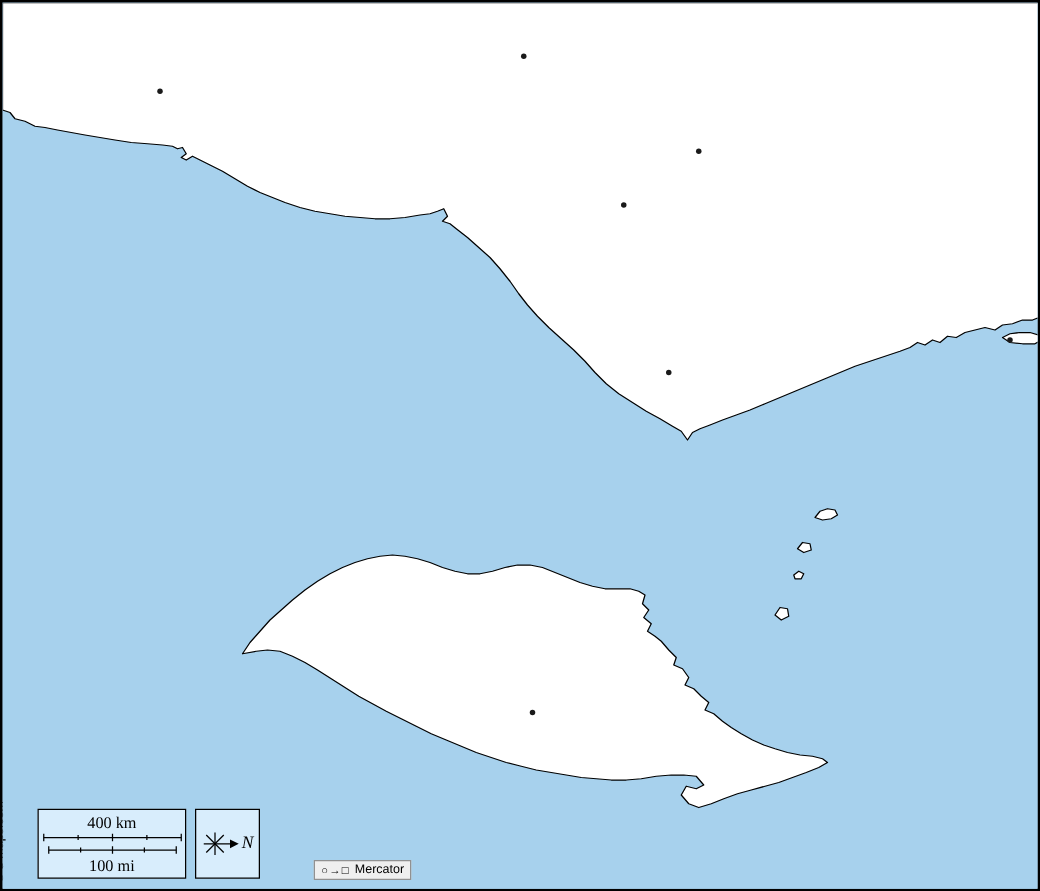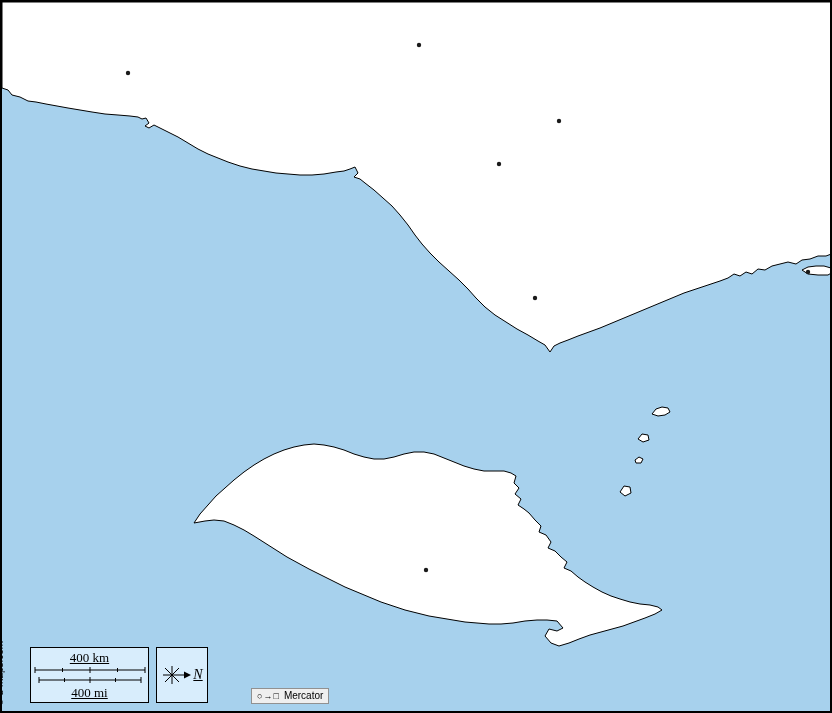--- a/index.html
+++ b/index.html
@@ -8,21 +8,21 @@
     position:relative; width:832px; height:713px;
     border:2px solid var(--outline); background:var(--sea); overflow:hidden;
   }
   svg.geo { position:absolute; left:0; top:0; display:block; }
   .sea { fill:var(--sea); }
   .land { fill:var(--land); stroke:var(--outline); stroke-width:1; stroke-linejoin:round; }
   .city-dot { fill:var(--dot); }
 
   .panel {
     position:absolute; background:var(--panel); border:1px solid var(--outline);
-    display:flex; flex-direction:column; align-items:center; justify-content:space-between;text-decoration:underline;
+    display:flex; flex-direction:column; align-items:center; justify-content:space-between;
   }
   #scale-box { left:28px; top:645px; width:119px; height:56px; padding:3px 4px; }
   .scale-label { font-family:"Liberation Serif", serif; font-size:13px; line-height:13px; color:#000; }
   .bar line { stroke:var(--outline); stroke-width:1; }
 
   #compass-box { left:154px; top:645px; width:52px; height:56px;
     flex-direction:row; justify-content:center; align-items:center; gap:1px; }
   #compass-box svg line { stroke:var(--outline); stroke-width:1; }
   #compass-box svg polygon { fill:var(--outline); }
   .north-label { font-family:"Liberation Serif", serif; font-style:italic; font-size:14px; }
@@ -82,21 +82,21 @@
       <line x1="111" y1="1" x2="111" y2="7"></line>
     </svg>
     <svg class="bar" width="104" height="8">
       <line x1="1" y1="4" x2="103" y2="4"></line>
       <line x1="1" y1="1" x2="1" y2="7"></line>
       <line x1="26.5" y1="2" x2="26.5" y2="6"></line>
       <line x1="52" y1="1" x2="52" y2="7"></line>
       <line x1="77.5" y1="2" x2="77.5" y2="6"></line>
       <line x1="103" y1="1" x2="103" y2="7"></line>
     </svg>
-    <span class="scale-label">400 mi</span>
+    <span class="scale-label">100 mi</span>
   </div>
 
   <div id="compass-box" class="panel">
     <svg width="31" height="26">
       <line x1="11" y1="4" x2="11" y2="22"></line>
       <line x1="4" y1="6" x2="18" y2="20"></line>
       <line x1="4" y1="20" x2="18" y2="6"></line>
       <line x1="2" y1="13" x2="24" y2="13"></line>
       <polygon points="23,9.5 30,13 23,16.5"></polygon>
     </svg>

